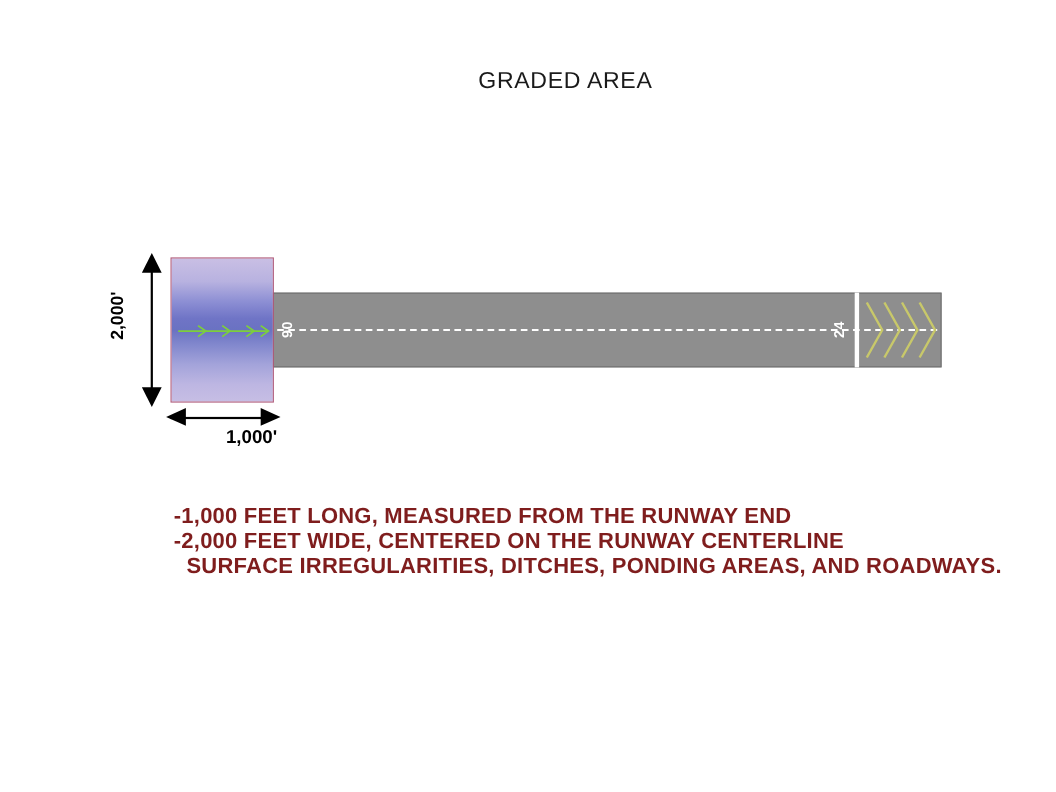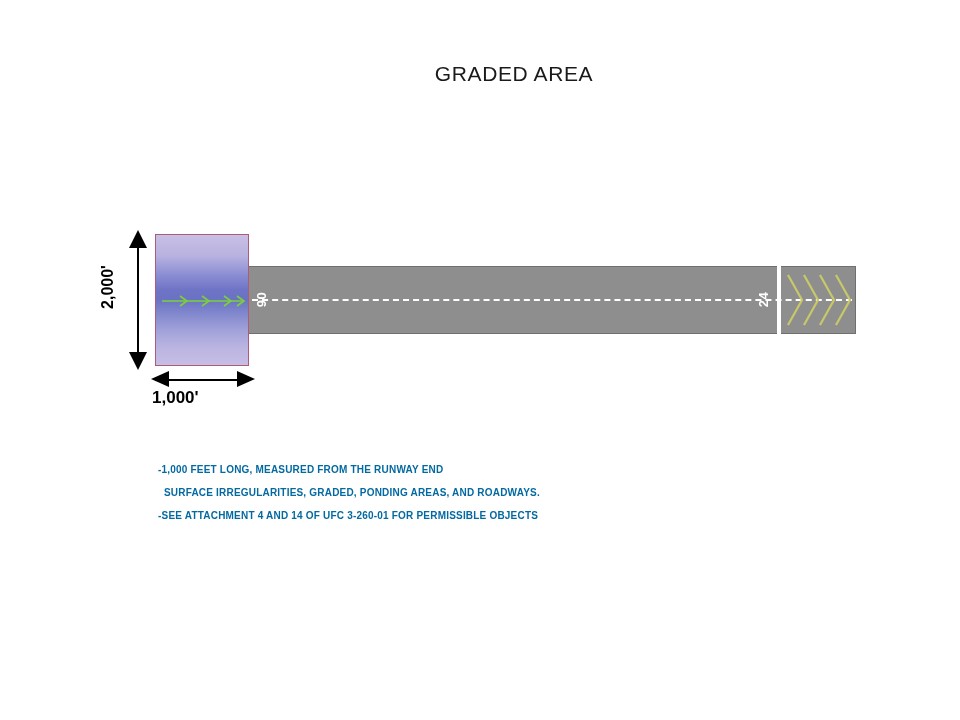--- a/index.html
+++ b/index.html
@@ -175,36 +175,36 @@
     left: 149px;
     top: 369px;
     width: 108px;
     height: 20px;
   }
   #dim-horiz-label {
     position: absolute;
     left: 152px;
     top: 388px;
     width: 100px;
-    text-align: left;
+    text-align: right;
     font-size: 17px;
     font-weight: bold;
   }
 
   
   #notes {
     position: absolute;
     left: 158px;
     top: 458px;
     width: 760px;
-    font-size: 10px;
+    font-size: 20px;
     font-weight: bold;
     line-height: 23px;
     letter-spacing: 0.2px;
-    color: #0369a1;
+    color: #7f1d1d;
   }
   #notes .note-line {
     white-space: pre;
   }
 </style>
 </head>
 <body>
 
 <div id="title">GRADED AREA</div>
 
@@ -260,15 +260,15 @@
       <polygon points="2,10 20,2 20,18" fill="#000000"></polygon>
       <polygon points="106,10 88,2 88,18" fill="#000000"></polygon>
     </svg>
   </div>
   <div id="dim-horiz-label">1,000'</div>
 
 </div>
 
 <div id="notes">
   <div class="note-line">-1,000 FEET LONG, MEASURED FROM THE RUNWAY END</div>
-  <div class="note-line">  SURFACE IRREGULARITIES, GRADED, PONDING AREAS, AND ROADWAYS.</div>
-  <div class="note-line">-SEE ATTACHMENT 4 AND 14 OF UFC 3-260-01 FOR PERMISSIBLE OBJECTS</div>
+  <div class="note-line">-2,000 FEET WIDE, CENTERED ON THE RUNWAY CENTERLINE</div>
+  <div class="note-line">  SURFACE IRREGULARITIES, DITCHES, PONDING AREAS, AND ROADWAYS.</div>
 </div>
 
 </body></html>

